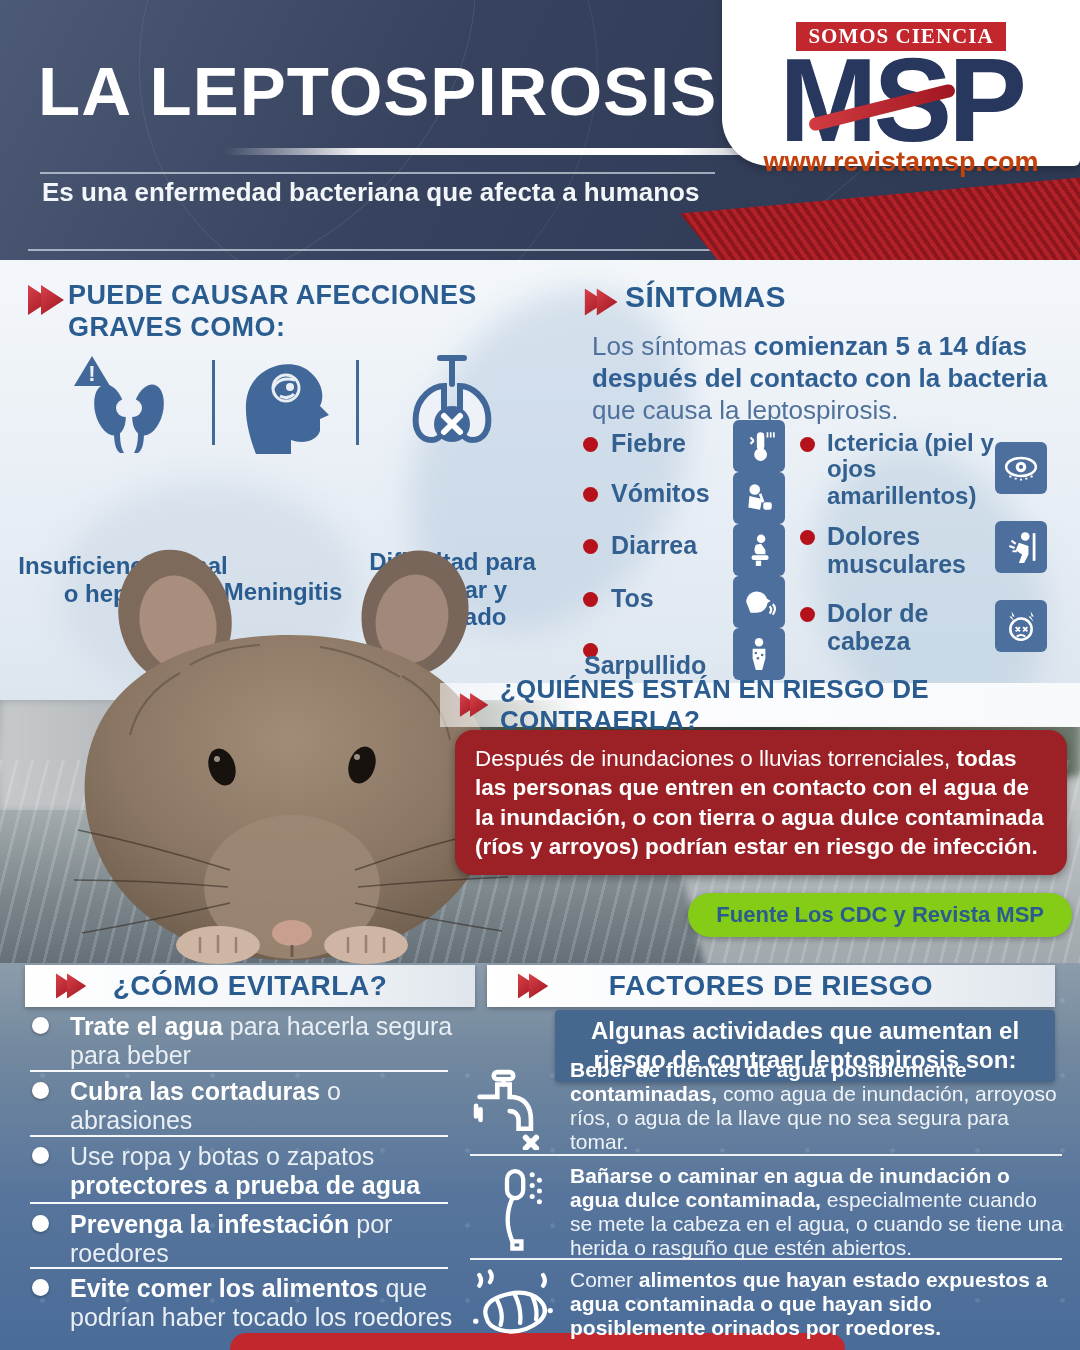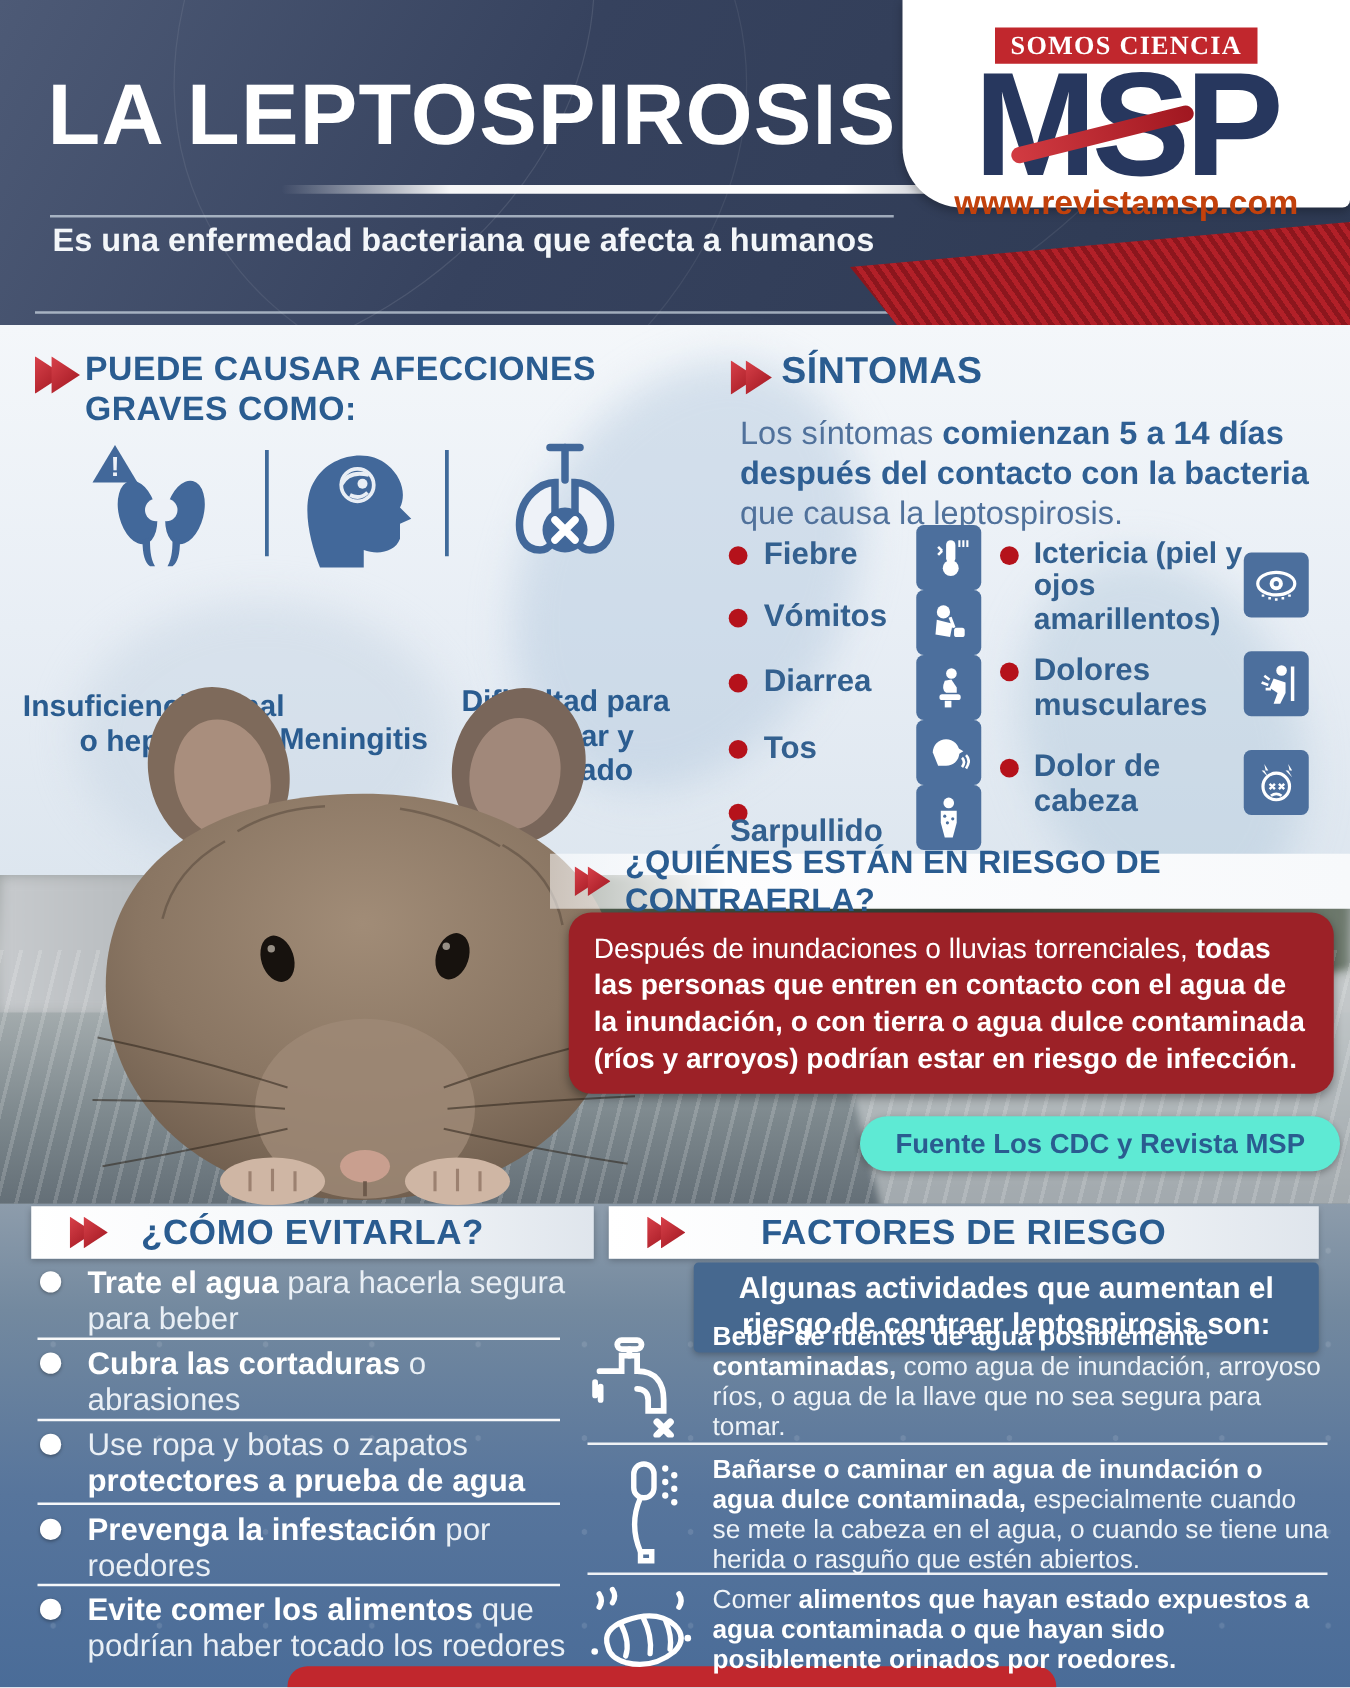--- a/index.html
+++ b/index.html
@@ -100,21 +100,21 @@
     background:repeating-linear-gradient(104deg,rgba(255,255,255,.35) 0 3px,transparent 3px 15px);}
   #photo .curb{position:absolute;right:-40px;top:120px;width:420px;height:200px;
     background:rgba(214,217,218,.55);transform:rotate(-14deg);filter:blur(3px);}
 
   #rat{position:absolute;left:70px;top:535px;width:440px;height:430px;z-index:3;}
 
   #risk-box{position:absolute;left:455px;top:730px;width:612px;min-height:140px;z-index:6;
     background:#9c2127;border-radius:18px;padding:14px 20px;box-sizing:border-box;
     color:#ffffff;font-size:22.5px;line-height:1.3;box-shadow:0 3px 8px rgba(0,0,0,.35);}
   #risk-box b{font-weight:800;}
-  #source-pill{position:absolute;right:8px;top:893px;height:44px;z-index:6;background:#5eead4;
+  #source-pill{position:absolute;right:8px;top:893px;height:44px;z-index:6;background:#84cc16;
     border-radius:24px;padding:0 28px;display:flex;align-items:center;
     font-size:22px;font-weight:700;color:#2a5c90;box-shadow:0 2px 6px rgba(0,0,0,.3);}
 
   
   #bottom{position:absolute;left:0;top:963px;width:1080px;height:387px;
     background:linear-gradient(180deg,#8d9cab 0%,#73899f 22%,#57759c 60%,#4a6c98 100%);}
   #bottom .hexdots{position:absolute;inset:0;opacity:.5;
     background-image:radial-gradient(circle,rgba(255,255,255,.22) 2px,transparent 2.5px);
     background-size:85px 75px;}
   .panel-bar{position:absolute;top:965px;height:42px;z-index:2;

